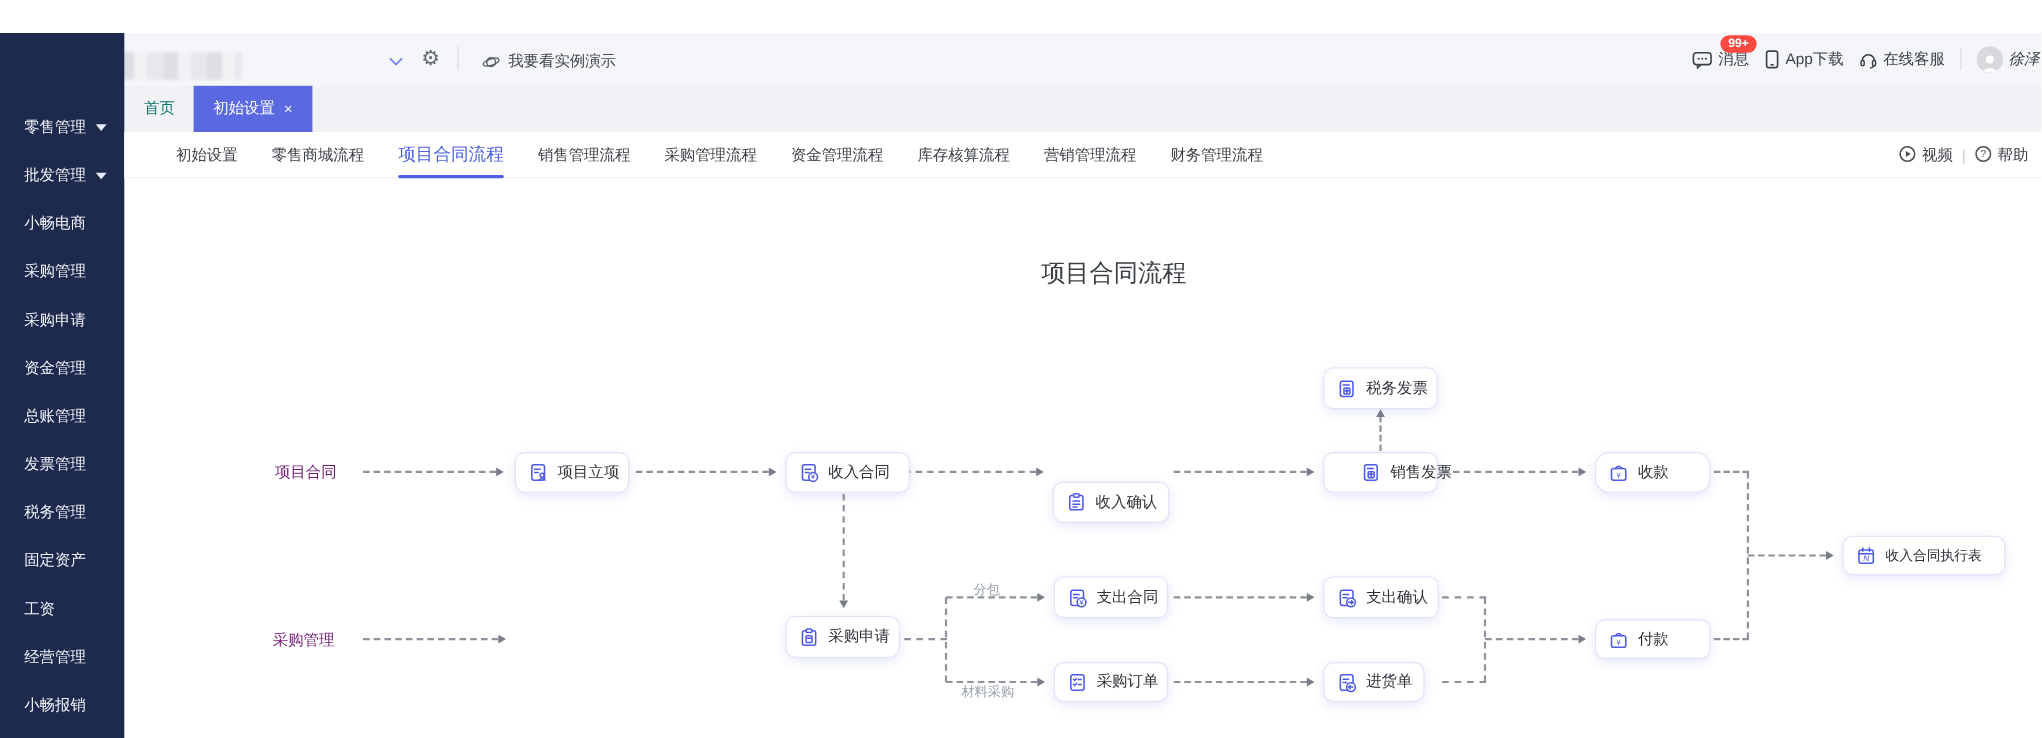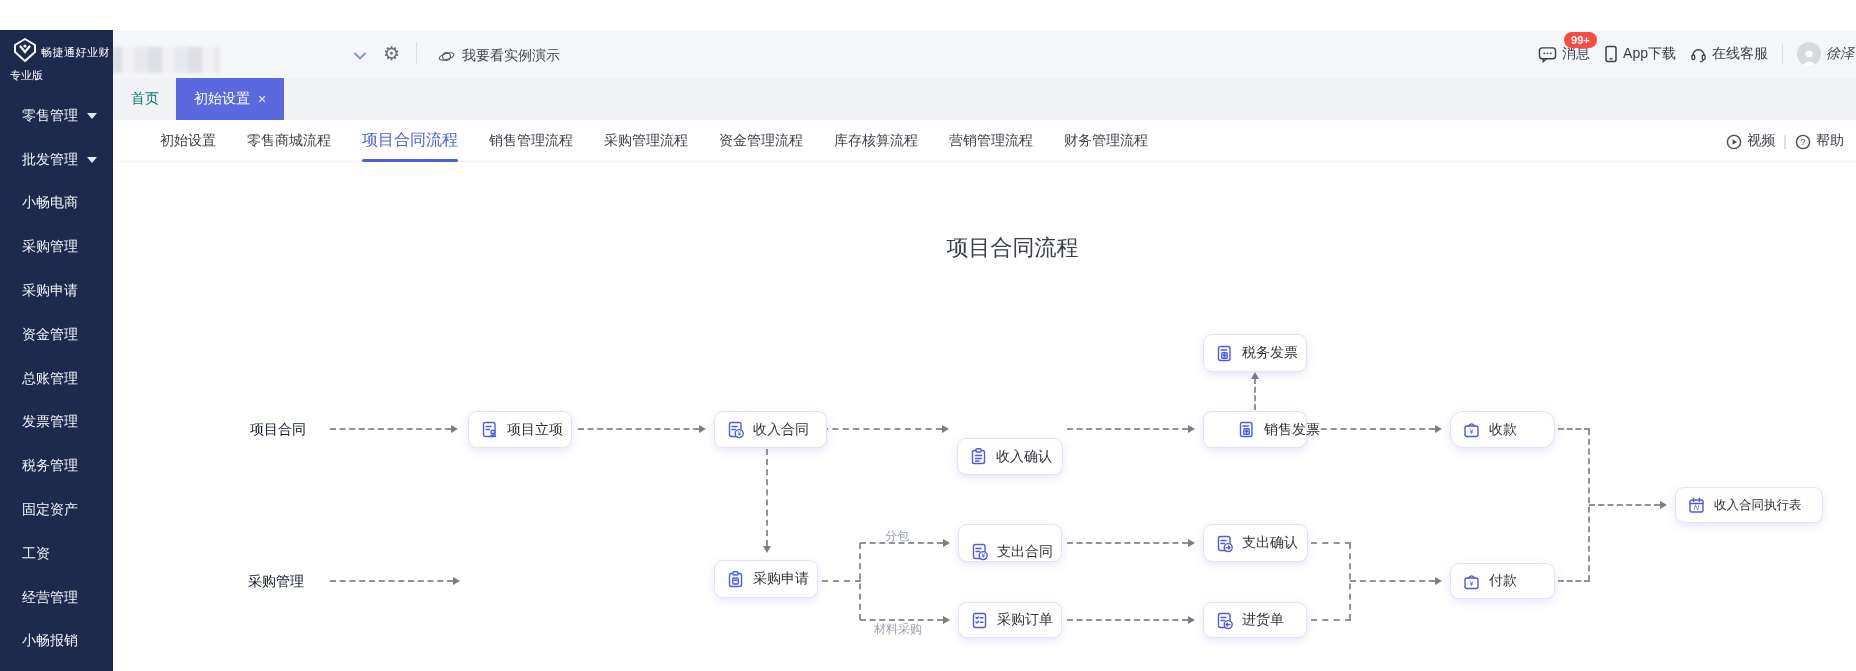--- a/index.html
+++ b/index.html
@@ -56,31 +56,31 @@
   
   #flowtabs { left:113px; top:120px; width:1743px; height:42px; background:#fff;
     border-bottom:1px solid #f0f0f4; display:flex; align-items:center; padding-left:47px; gap:31px; }
   .ftab { font-size:14px; color:#3c4047; cursor:pointer; height:42px; display:flex;
     align-items:center; position:relative; white-space:nowrap; }
   .ftab.active { font-size:16px; color:#4c5fe2; }
   .ftab.active::after { content:""; position:absolute; left:0; right:0; bottom:0;
     height:3px; border-radius:2px; background:#4c5fe2; }
   #ft-actions { position:absolute; right:12px; top:120px; height:42px; display:flex;
     align-items:center; gap:8px; font-size:14px; color:#3c4047; }
-  #ft-actions .act { display:flex; align-items:flex-end; gap:5px; cursor:pointer; }
+  #ft-actions .act { display:flex; align-items:flex-start; gap:5px; cursor:pointer; }
   #ft-actions .bar { color:#c8cace; }
 
   
   #dg-title { left:113px; top:233px; width:1743px; text-align:center; padding-left:56px;
     font-size:22px; color:#3a3f45; font-weight:500; }
   .node { position:absolute; background:#fff; border:1px solid #e0e2f8; border-radius:9px;
     box-shadow:0 3px 10px rgba(93,100,232,.16); display:flex; align-items:center;
     padding-left:11px; gap:8px; font-size:14px; color:#2e3238; cursor:pointer; white-space:nowrap; }
   .node .nicon { display:flex; }
-  .lane-label { position:absolute; font-size:14px; color:#0f172a; }
+  .lane-label { position:absolute; font-size:14px; color:#701a75; }
   .edge-label { position:absolute; font-size:12px; color:#9aa0ab; white-space:nowrap; }
   .eh { position:absolute; border-top:2px dashed #8e939b; height:0; }
   .ev { position:absolute; border-left:2px dashed #8e939b; width:0; }
   .arr { position:absolute; width:0; height:0; }
   .arr.r { border-top:4px solid transparent; border-bottom:4px solid transparent;
     border-left:7px solid #787d86; }
   .arr.u { border-left:4px solid transparent; border-right:4px solid transparent;
     border-bottom:7px solid #787d86; }
   .arr.d { border-left:4px solid transparent; border-right:4px solid transparent;
     border-top:7px solid #787d86; }
@@ -157,31 +157,20 @@
   </div>
 
   <div id="tabrow" class="abs"></div>
   <div id="wtab0" class="wtab">首页</div>
   <div id="wtab1" class="wtab">
     <span>初始设置</span>
     <span class="x">×</span>
   </div>
 
   <div id="sidebar" class="abs">
-    <div id="brandrow">
-      <span id="logo">
-        <svg width="26" height="26" viewBox="0 0 26 26">
-            <path d="M13 2 L23 8 V15 L13 24 L3 15 V8 Z" fill="none" stroke="#fff" stroke-width="2" stroke-linejoin="round"></path>
-            <path d="M8.5 9.5 L13 15 L17.5 9.5" fill="none" stroke="#fff" stroke-width="2.2" stroke-linecap="round"></path>
-            <circle cx="13" cy="9" r="1.6" fill="#fff"></circle>
-          </svg>
-      </span>
-      <span id="brand-name">畅捷通好业财</span>
-      <span id="edition">专业版</span>
-    </div>
     <div id="menu">
         <div class="mitem">
           <span>零售管理</span>
           <span class="caret"></span>
         </div>
         <div class="mitem">
           <span>批发管理</span>
           <span class="caret"></span>
         </div>
         <div class="mitem">
@@ -379,21 +368,21 @@
         <span class="nicon">
           <svg width="19" height="19" viewBox="0 0 19 19" fill="none" stroke="#4d5ae8" stroke-width="1.4" stroke-linecap="round">
             <rect x="3.5" y="3.5" width="12" height="13" rx="1.8"></rect>
             <rect x="7" y="1.8" width="5" height="3.2" rx="1" fill="#fff"></rect>
             <rect x="6.8" y="8" width="5.4" height="6" rx="0.8"></rect>
             <line x1="8.2" y1="10.3" x2="11" y2="10.3"></line>
           </svg>
         </span>
         <span>采购申请</span>
       </div>
-      <div class="node" style="left: 958px; top: 524px; width: 104px; height: 38px; align-items: flex-end;">
+      <div class="node" style="left: 958px; top: 524px; width: 104px; height: 38px;">
         <span class="nicon">
           <svg width="19" height="19" viewBox="0 0 19 19" fill="none" stroke="#4d5ae8" stroke-width="1.4" stroke-linecap="round">
             <rect x="3.5" y="2.5" width="11.5" height="14" rx="2"></rect>
             <line x1="6" y1="6.5" x2="11" y2="6.5"></line>
             <line x1="6" y1="9.5" x2="9.5" y2="9.5"></line>
             <circle cx="13.2" cy="13.6" r="4" fill="#fff"></circle>
             <text x="13.2" y="15.8" font-size="6.5" text-anchor="middle" fill="#4d5ae8" stroke="none">¥</text>
           </svg>
         </span>
         <span>支出合同</span>
@@ -415,21 +404,21 @@
           <svg width="19" height="19" viewBox="0 0 19 19" fill="none" stroke="#4d5ae8" stroke-width="1.4" stroke-linecap="round">
             <rect x="3.5" y="2.5" width="12" height="14" rx="2"></rect>
             <path d="M6 6.6 L7 7.6 L8.6 5.9"></path>
             <line x1="10.2" y1="6.8" x2="13" y2="6.8"></line>
             <path d="M6 11 L7 12 L8.6 10.3"></path>
             <line x1="10.2" y1="11.2" x2="13" y2="11.2"></line>
           </svg>
         </span>
         <span>采购订单</span>
       </div>
-      <div class="node" style="left: 1203px; top: 602px; width: 104px; height: 36px;">
+      <div class="node" style="left: 1203px; top: 602px; width: 92px; height: 36px;">
         <span class="nicon">
           <svg width="19" height="19" viewBox="0 0 19 19" fill="none" stroke="#4d5ae8" stroke-width="1.4" stroke-linecap="round">
             <rect x="3.5" y="2.5" width="11.5" height="14" rx="2"></rect>
             <line x1="6" y1="6.5" x2="11" y2="6.5"></line>
             <line x1="6" y1="9.5" x2="9.5" y2="9.5"></line>
             <circle cx="13.2" cy="13.6" r="4" fill="#fff"></circle>
             <path d="M15 13.6 H11 M12.4 12.2 L11 13.6 L12.4 15"></path>
           </svg>
         </span>
         <span>进货单</span>

